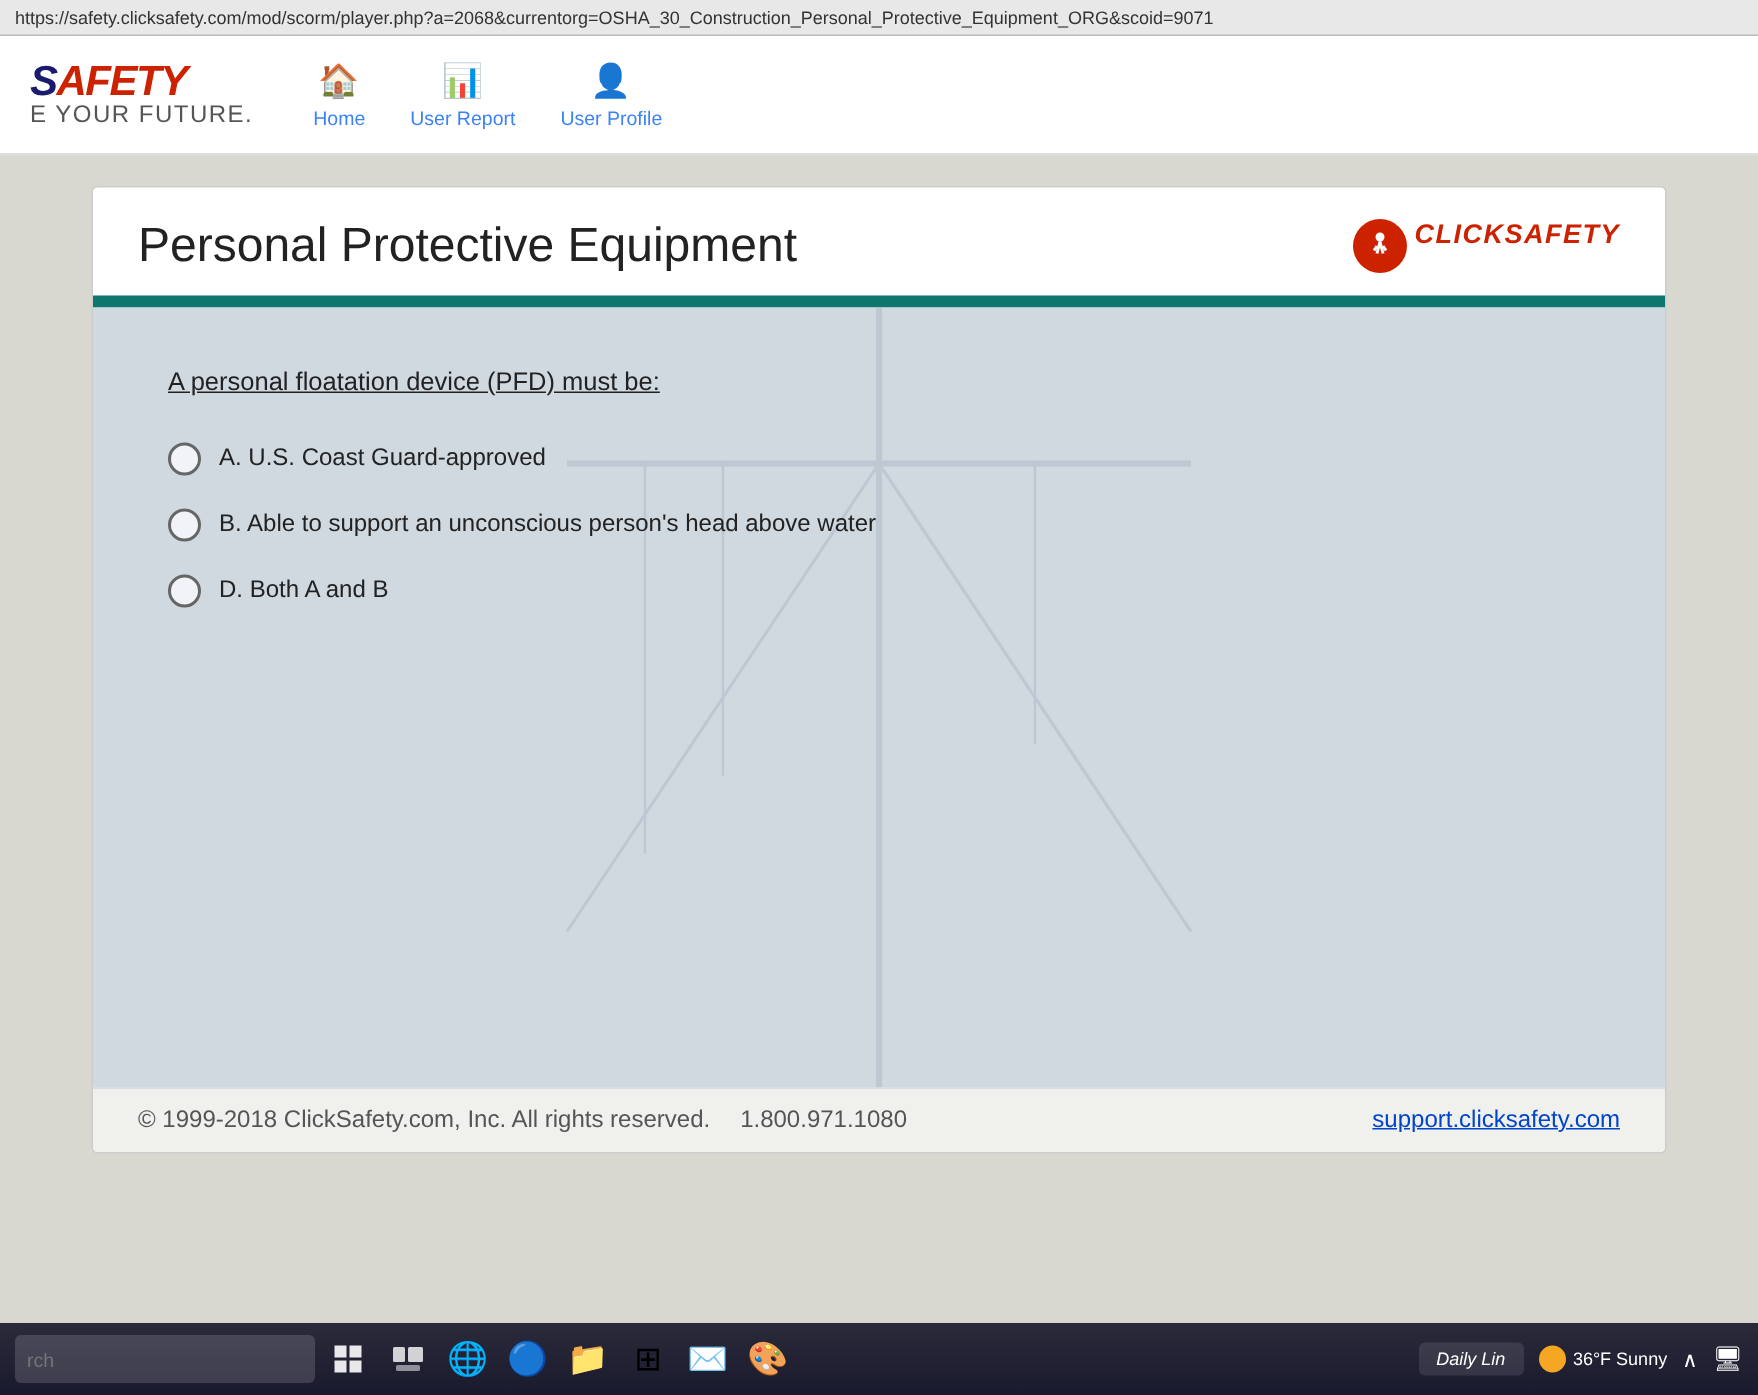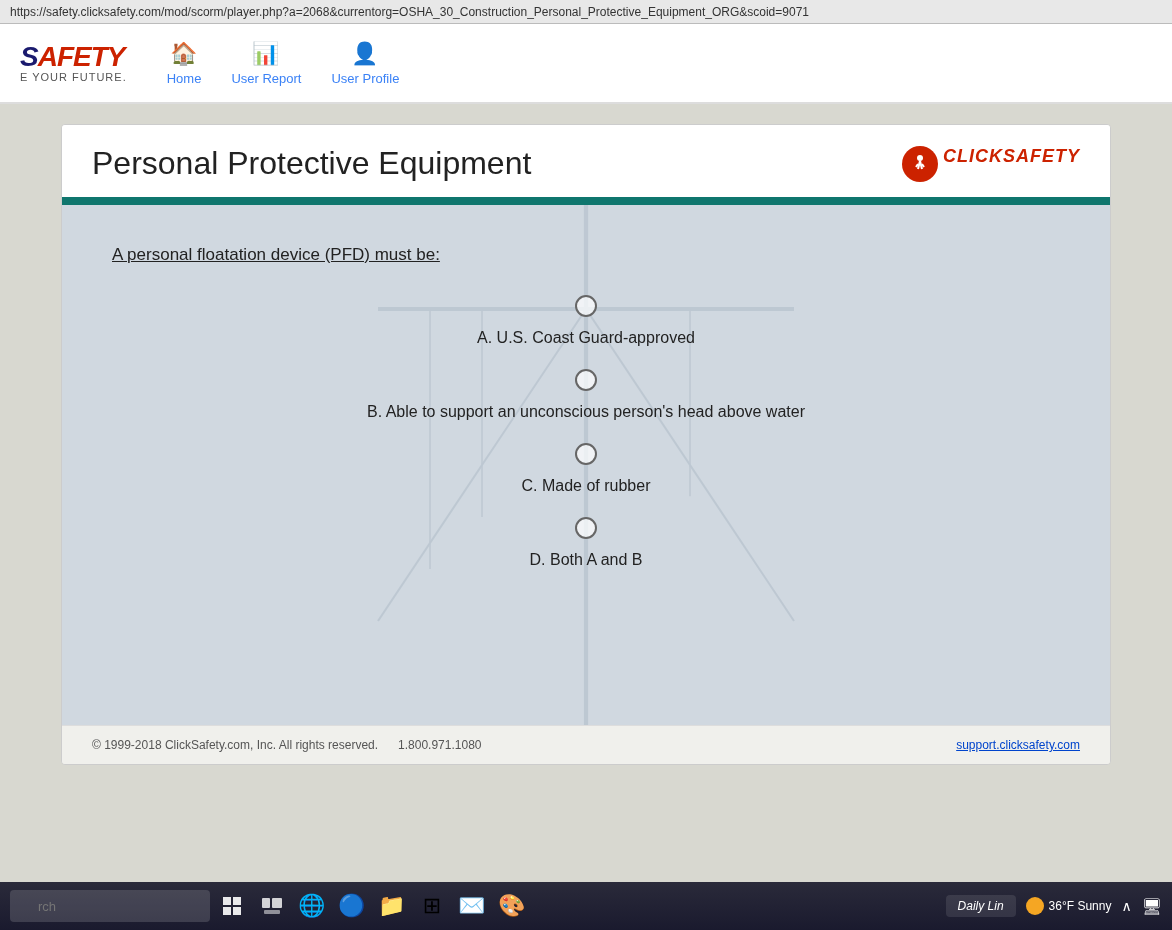--- a/index.html
+++ b/index.html
@@ -43,21 +43,21 @@
     .nav-brand-title {
       font-size: 28px;
       font-weight: 900;
       color: #1a1a6e;
       letter-spacing: -1px;
       font-style: italic;
       line-height: 1;
     }
 
     .nav-brand-subtitle {
-      font-size: 11px;
+      font-size: 16px;
       color: #555;
       letter-spacing: 1px;
     }
 
     .nav-items {
       display: flex;
       align-items: center;
       gap: 30px;
     }
 
@@ -172,21 +172,20 @@
       font-weight: 500;
       text-decoration: underline;
     }
 
     .answer-option {
       display: flex;
       align-items: center;
       gap: 12px;
       margin-bottom: 22px;
       cursor: pointer;
-      flex-direction: column;
     }
 
     .radio-circle {
       width: 22px;
       height: 22px;
       border-radius: 50%;
       border: 2px solid #666;
       background: rgba(255,255,255,0.7);
       flex-shrink: 0;
       display: flex;
@@ -200,21 +199,21 @@
     }
 
     
     .quiz-footer {
       background: #f0f0ec;
       border-top: 1px solid #ddd;
       padding: 12px 30px;
       display: flex;
       align-items: center;
       gap: 20px;
-      font-size: 12px;
+      font-size: 16px;
       color: #555;
     }
 
     .footer-support {
       margin-left: auto;
       color: #0044cc;
       text-decoration: underline;
       cursor: pointer;
     }
 
@@ -230,21 +229,21 @@
       align-items: center;
       padding: 0 10px;
       gap: 4px;
       z-index: 999;
     }
 
     .taskbar-search {
       background: rgba(255,255,255,0.15);
       border: none;
       border-radius: 4px;
-      padding: 4px 28px;
+      padding: 4px 8px;
       color: white;
       font-size: 13px;
       width: 200px;
       height: 32px;
     }
 
     .taskbar-icon {
       width: 36px;
       height: 36px;
       display: flex;
@@ -360,24 +359,20 @@
         <div class="answer-option">
           <div class="radio-circle"></div>
           <span class="answer-label">A. U.S. Coast Guard-approved</span>
         </div>
 
         <div class="answer-option">
           <div class="radio-circle"></div>
           <span class="answer-label">B. Able to support an unconscious person's head above water</span>
         </div>
 
-        <div class="answer-option">
-          <div class="radio-circle"></div>
-          <span class="answer-label">C. Made of rubber</span>
-        </div>
 
         <div class="answer-option">
           <div class="radio-circle"></div>
           <span class="answer-label">D. Both A and B</span>
         </div>
       </div>
     </div>
 
     <div class="quiz-footer">
       <span>© 1999-2018 ClickSafety.com, Inc.  All rights reserved.</span>

